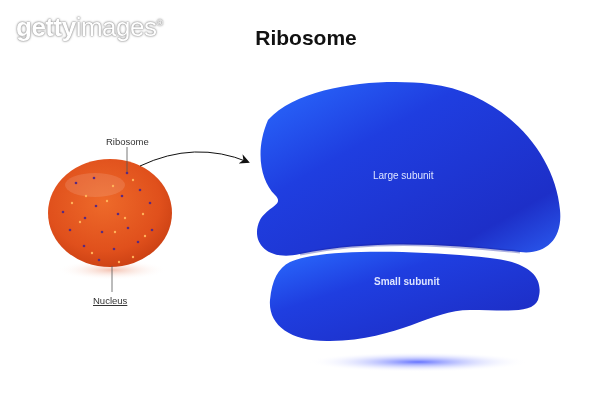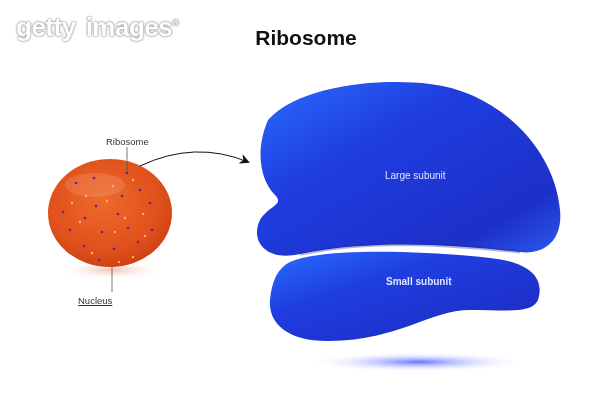--- a/index.html
+++ b/index.html
@@ -1,22 +1,22 @@
 <!DOCTYPE html>
 <html><head>
 <meta charset="utf-8">
 <style>
   html,body{margin:0;padding:0;}
   body{width:612px;height:408px;background:#ffffff;position:relative;overflow:hidden;font-family:"Liberation Sans",sans-serif;}
   .watermark{position:absolute;left:16px;top:12px;font-size:26px;font-weight:bold;color:#ffffff;letter-spacing:-0.5px;
     text-shadow:0 0 1px #888,0 0 2px #999,0 0 3px #bbb;}
-  .watermark .light{font-weight:bold;margin-left:10px;}
+  .watermark .light{font-weight:normal;}
   .title{position:absolute;left:0;width:612px;top:26px;text-align:center;font-size:21px;font-weight:bold;color:#111;}
   .label{position:absolute;font-size:9.5px;color:#333;}
-  .sub-label{position:absolute;font-size:10px;color:#dde4ff;margin-left:12px;}
+  .sub-label{position:absolute;font-size:10px;color:#dde4ff;}
   svg.art{position:absolute;left:0;top:0;}
 </style>
 </head>
 <body>
 
 <div class="watermark">
   <span>getty</span><span class="light">images</span><sup style="font-size:9px">®</sup>
 </div>
 
 <div class="title">Ribosome</div>
@@ -95,15 +95,15 @@
 
   <ellipse cx="418" cy="362" rx="110" ry="10" fill="url(#groundShadow)"></ellipse>
 
   <path d="M290,262 C320,248 420,250 490,258 C530,262 545,278 538,300 C532,314 505,310 470,310 C430,310 400,340 330,341 C290,342 268,325 270,300 C272,280 278,268 290,262 Z" fill="url(#blueGrad)"></path>
 
   <path d="M268,120 C300,85 380,78 430,84 C500,92 555,150 560,210 C563,240 545,255 520,252 C460,246 380,238 300,254 C265,262 250,240 260,220 C268,206 285,205 275,195 C260,180 255,150 268,120 Z" fill="url(#blueGrad)"></path>
   <path d="M300,254 C380,238 460,246 520,252" fill="none" stroke="#1a22a0" stroke-width="3" opacity="0.35"></path>
 </svg>
 
 <div class="label" style="left:106px;top:136px;">Ribosome</div>
-<div class="label" style="left:78px;top:295px;text-decoration:underline;">Nucleus</div>
+<div class="label" style="left:93px;top:295px;text-decoration:underline;">Nucleus</div>
 <div class="sub-label" style="left:373px;top:170px;">Large subunit</div>
 <div class="sub-label" style="left:374px;top:276px;font-weight:bold;">Small subunit</div>
 
 </body></html>

